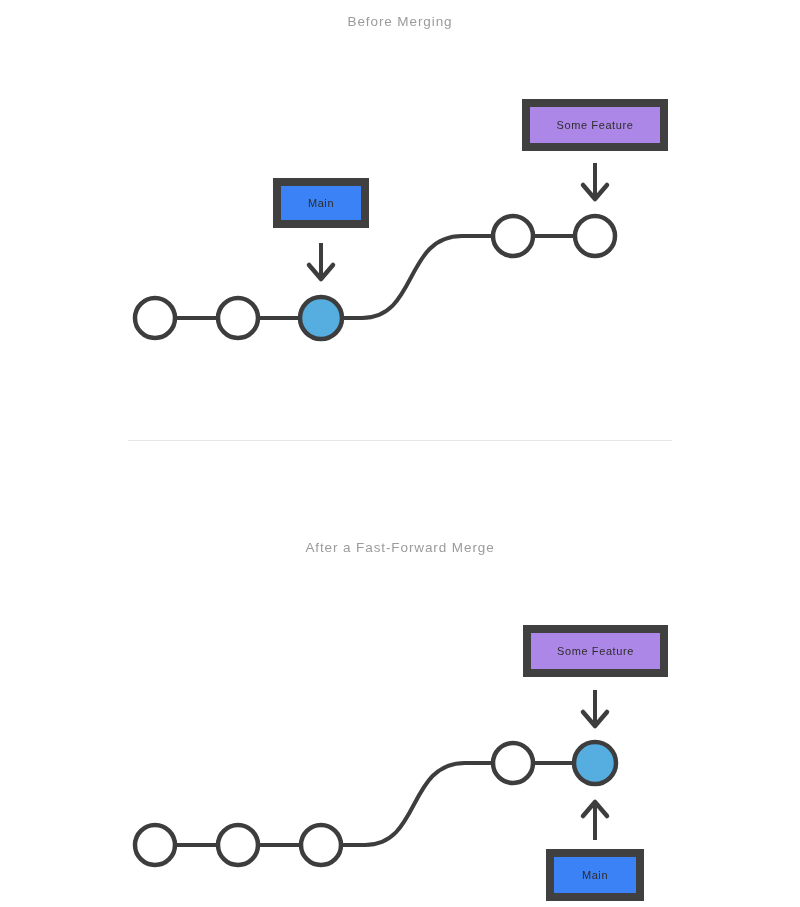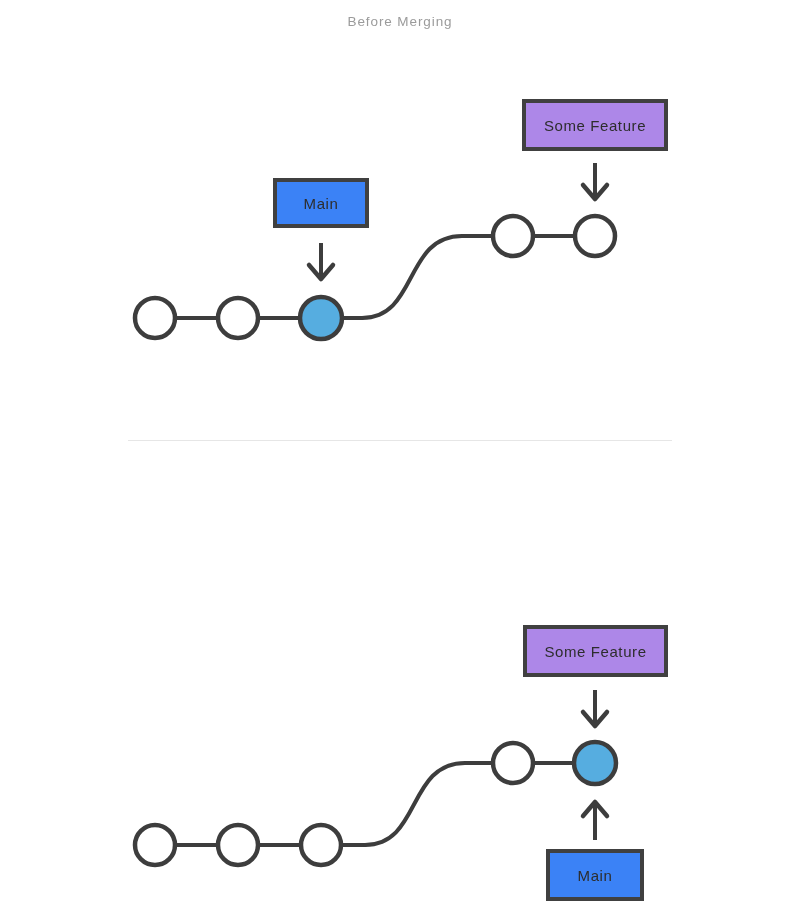--- a/index.html
+++ b/index.html
@@ -42,25 +42,25 @@
   .diagram-svg {
     position: absolute;
     left: 0;
     top: 0;
     overflow: visible;
   }
 
   .label-box {
     position: absolute;
     box-sizing: border-box;
-    border: 4px solid #404040;
+    border: 8px solid #404040;
     display: flex;
     align-items: center;
     justify-content: center;
-    font-size: 15px;
+    font-size: 11px;
     letter-spacing: 0.6px;
     color: #2d2d2d;
     line-height: 1;
   }
   .label-box.main    { background: #3b82f6; }
   .label-box.feature { background: #ad87e8; }
 
   .divider {
     position: absolute;
     left: 128px;
@@ -111,20 +111,21 @@
 
     <div class="label-box main" style="left:273px; top:178px; width:96px; height:50px;">
       <span>Main</span>
     </div>
   </div>
 
   <div class="divider"></div>
 
   <div class="panel" id="panel-after">
 
+    <div class="panel-title" id="title-after">After a Fast-Forward Merge</div>
 
     <svg class="diagram-svg" width="800" height="452" viewBox="0 0 800 452">
 
       <path d="M 155 390 L 365 390" stroke="#3d3d3d" stroke-width="4" fill="none" stroke-linecap="round"></path>
 
       <path d="M 365 390 C 421 390 407 308 465 308 L 513 308" stroke="#3d3d3d" stroke-width="4" fill="none" stroke-linecap="round"></path>
 
       <path d="M 513 308 L 595 308" stroke="#3d3d3d" stroke-width="4" fill="none" stroke-linecap="round"></path>
 
       <circle cx="155" cy="390" r="20" fill="#ffffff" stroke="#3d3d3d" stroke-width="4.5"></circle>

